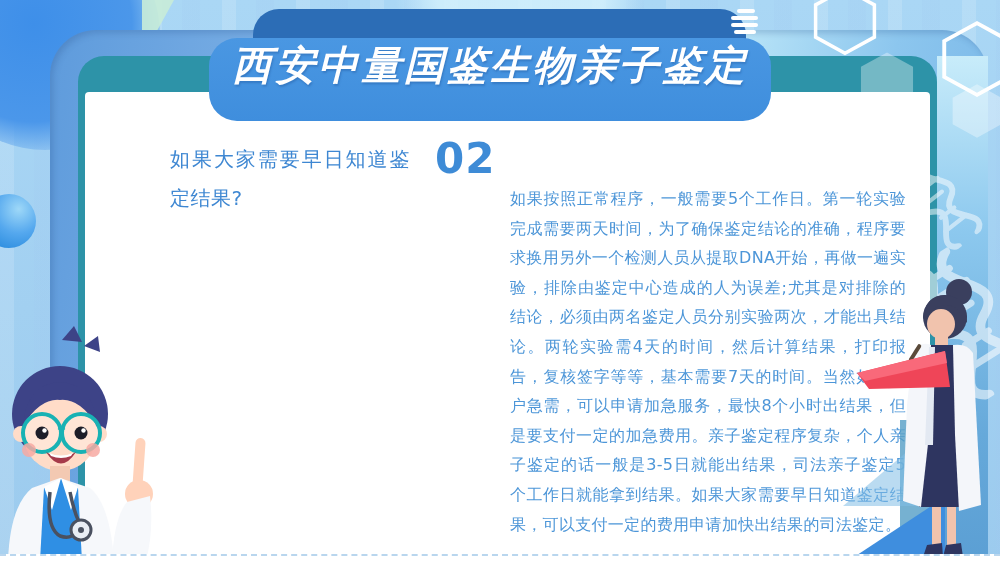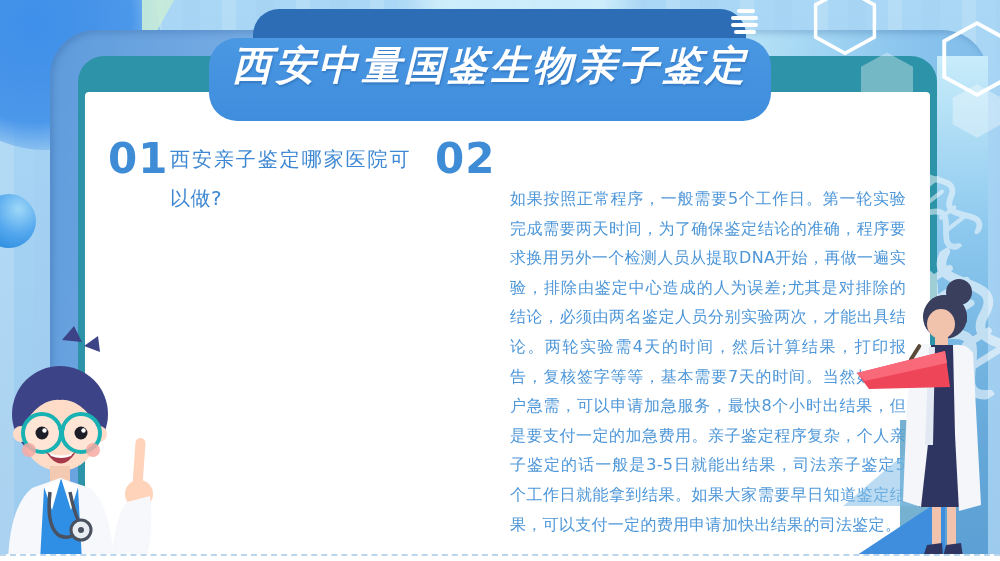--- a/index.html
+++ b/index.html
@@ -113,22 +113,21 @@
   <div class="abs banner z15">
     <span class="banner-title">西安中量国鉴生物亲子鉴定</span>
   </div>
   <div class="abs speed-lines z20">
     <i></i>
       <i></i>
       <i></i>
       <i></i>
   </div>
 
-  <div class="abs num z10" style="left:108px;top:134px;">01</div>
-  <div class="abs question z10" id="q1">西安亲子鉴定哪家医院可以做?</div>
+  <div class="abs question z10" id="q1">如果大家需要早日知道鉴定结果?</div>
 
   <div class="abs num z10" style="left:435px;top:134px;">02</div>
   <div class="abs answer z10" id="a2">如果按照正常程序，一般需要5个工作日。第一轮实验完成需要两天时间，为了确保鉴定结论的准确，程序要求换用另外一个检测人员从提取DNA开始，再做一遍实验，排除由鉴定中心造成的人为误差;尤其是对排除的结论，必须由两名鉴定人员分别实验两次，才能出具结论。两轮实验需4天的时间，然后计算结果，打印报告，复核签字等等，基本需要7天的时间。当然如果客户急需，可以申请加急服务，最快8个小时出结果，但是要支付一定的加急费用。亲子鉴定程序复杂，个人亲子鉴定的话一般是3-5日就能出结果，司法亲子鉴定5个工作日就能拿到结果。如果大家需要早日知道鉴定结果，可以支付一定的费用申请加快出结果的司法鉴定。</div>
 
   <div class="abs shadow-band z12"></div>
   <div class="abs tri-light z12"></div>
   <div class="abs tri-dark z12"></div>
 
   <svg class="abs doctor" width="190" height="235" viewBox="0 0 190 235">
 

